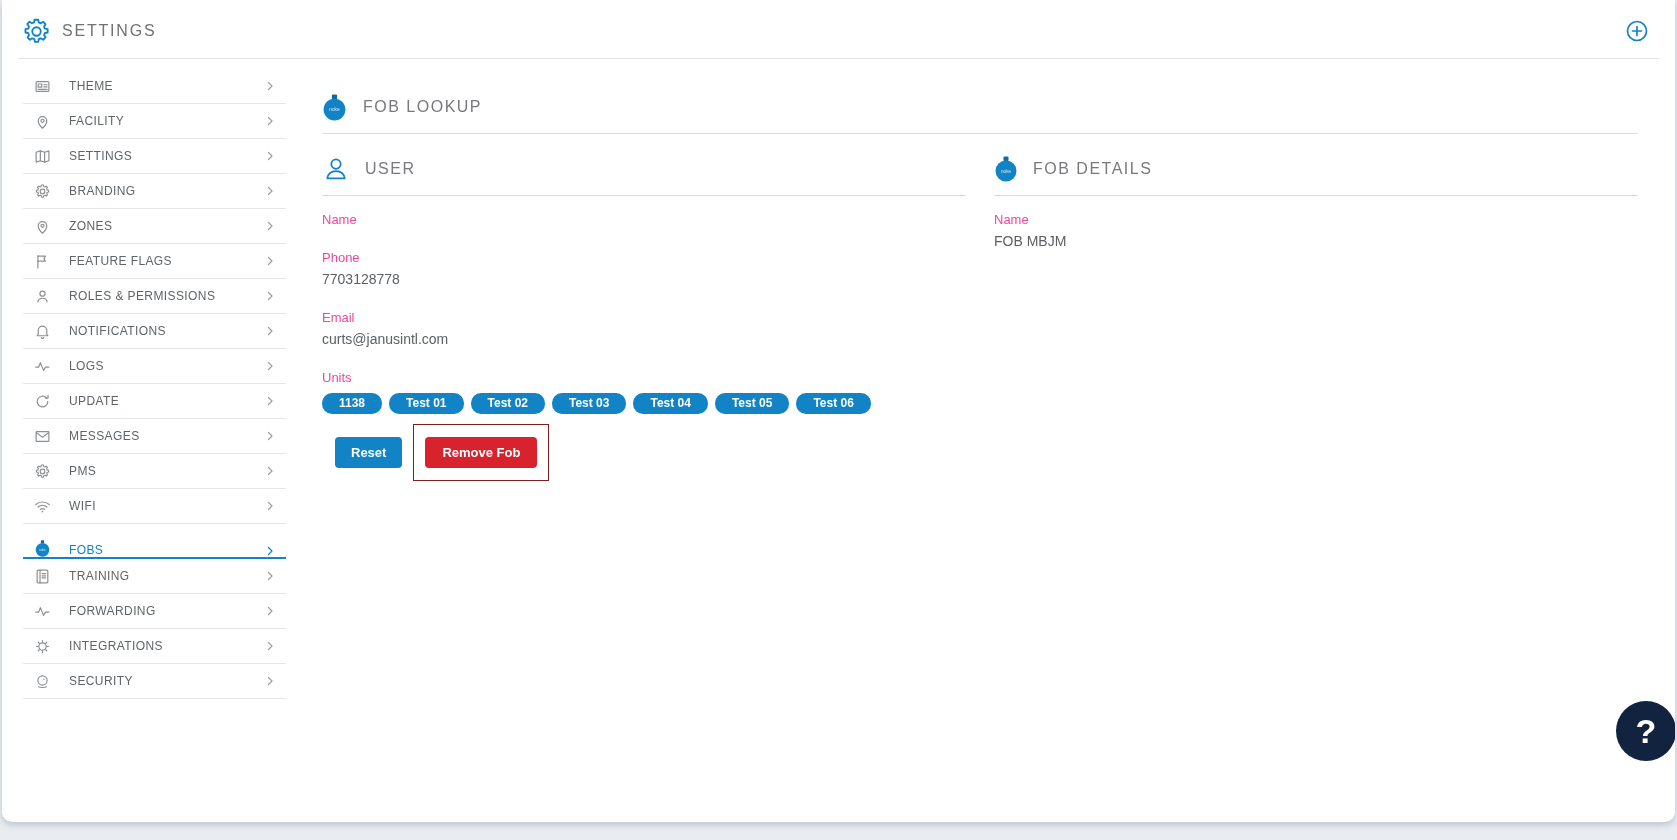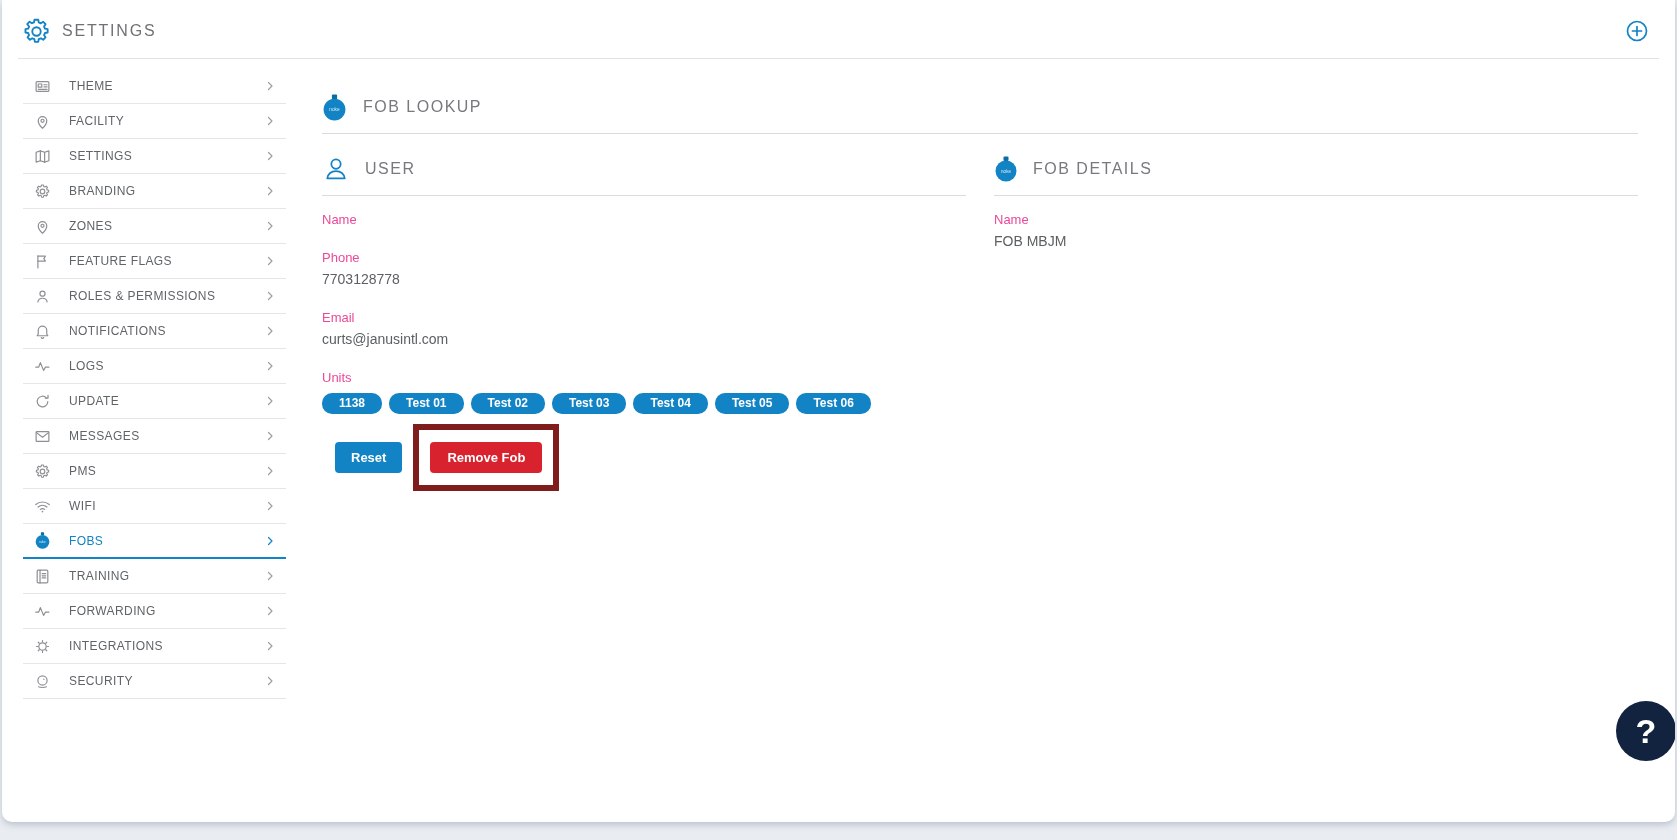--- a/index.html
+++ b/index.html
@@ -22,21 +22,21 @@
   .topbar { height:58px; display:flex; align-items:center; padding:4px 26px 0 19px; }
   .topbar .gear-ic { width:31px; height:31px; color:#1283c5; flex:none; }
   .topbar .app-title { font-size:16px; font-weight:500; color:#6f7275; letter-spacing:1.8px; margin-left:10px; }
   .add-btn { margin-left:auto; width:24px; height:24px; color:#1283c5; background:none; border:none; cursor:pointer; padding:0; }
   .top-rule { height:1px; background:#e2e2e2; margin:0 16px; }
   
   .layout { display:flex; align-items:flex-start; }
   
   .sidebar { width:263px; flex:none; margin:10px 0 0 21px; }
   .side-item { height:35px; display:flex; align-items:center; border-bottom:1px solid #e6e6e6; cursor:pointer; background:#fff; }
-  .side-item.active { border-bottom:2px solid #1283c5; }
+  .side-item.active { border-bottom:2px solid #1283c5;align-items:flex-end; }
   .si-ic { width:17px; height:17px; color:#8d9093; margin-left:11px; flex:none; display:flex; }
   .si-ic svg { width:100%; height:100%; }
   .si-label { flex:1; margin-left:18px; font-size:12px; color:#5f6468; letter-spacing:.4px; }
   .si-chev { width:12px; height:12px; color:#9aa0a4; margin-right:10px; flex:none; display:flex; }
   .si-chev svg { width:100%; height:100%; }
   .side-item.active .si-label, .side-item.active .si-chev { color:#1283c5; }
   
   main { flex:1; padding:0 37px 0 36px; min-width:0; }
   .sec-head { margin-top:34px; display:flex; align-items:center; height:28px; }
   .fob-ic { display:flex; flex:none; }
@@ -54,21 +54,21 @@
   .col .rule { margin-top:11px; }
   .field { margin-top:16px; }
   .field + .field { margin-top:23px; }
   .f-label { font-size:13px; color:#ec4899; }
   .f-value { font-size:14px; color:#5c6063; margin-top:6px; }
   .badges { margin-top:8px; display:flex; gap:7px; flex-wrap:wrap; }
   .badge { background:#1283c5; color:#fff; font-size:12px; font-weight:700; padding:3px 17px 4px; border-radius:10px; white-space:nowrap; }
   .btn-row { margin-top:10px; display:flex; align-items:center; }
   .btn { border:none; color:#fff; font-weight:700; font-size:13px; border-radius:4px; font-family:inherit; cursor:pointer; line-height:1; }
   .btn.blue { background:#1283c5; padding:9px 16px; margin-left:13px; }
-  .highlight-box { border:6px solid #7f1d1d; margin-left:11px; padding:12px 11px; display:inline-flex; }
+  .highlight-box { border:1px solid #7f1d1d; margin-left:11px; padding:12px 11px; display:inline-flex; }
   .btn.red { background:#d8232f; padding:9px 17px; }
   
   .help-btn {
     position:absolute; top:701px; right:-1px;
     width:60px; height:60px; border-radius:50%;
     background:#122340; color:#fff; border:none; cursor:pointer;
     font-size:34px; font-weight:700; font-family:inherit;
     display:flex; align-items:center; justify-content:center;
   }
 </style>

